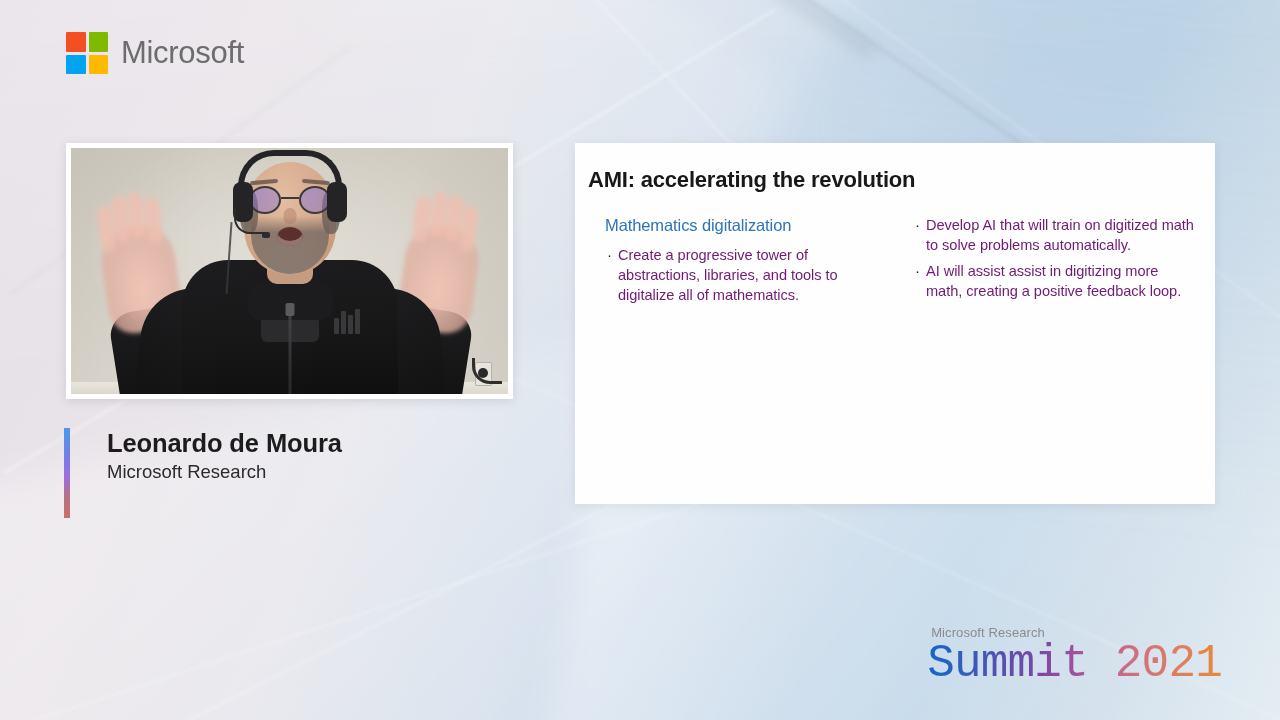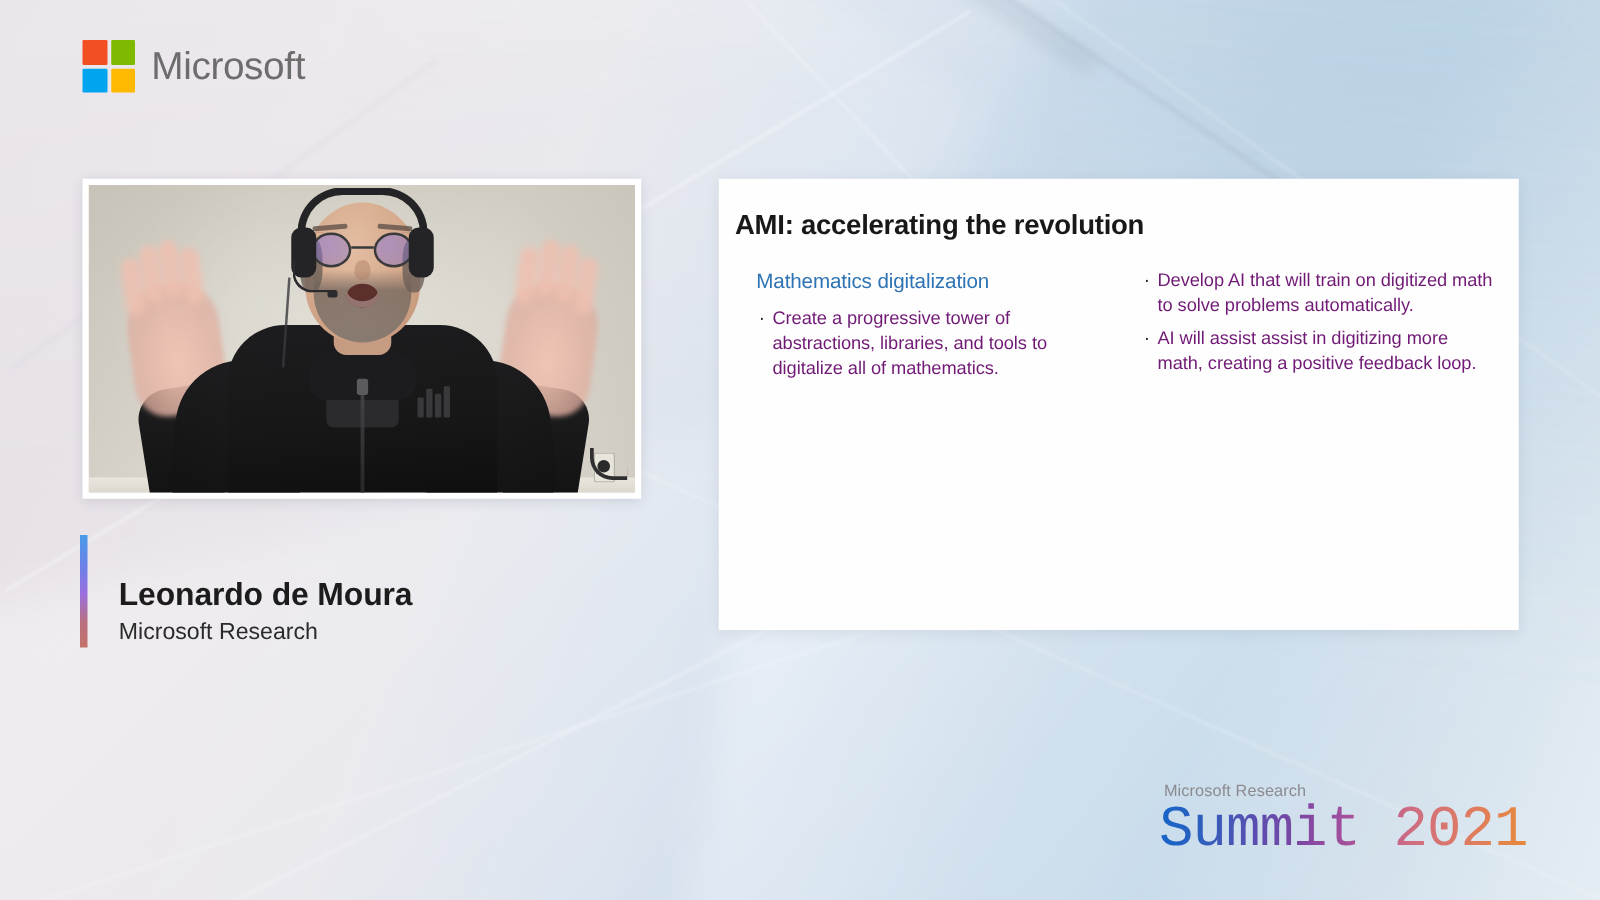--- a/index.html
+++ b/index.html
@@ -179,21 +179,21 @@
             background:rgba(238,192,176,.85); filter:blur(1.6px);}
   .armL { position:absolute; left:50%; margin-left:-176px; bottom:-6px; width:62px; height:90px;
           background:linear-gradient(190deg,#1e1e20,#121213); border-radius:24px 16px 6px 6px; transform:rotate(-9deg);}
   .armR { position:absolute; left:50%; margin-left:116px; bottom:-6px; width:62px; height:90px;
           background:linear-gradient(170deg,#1e1e20,#121213); border-radius:16px 24px 6px 6px; transform:rotate(9deg);}
   .desk { position:absolute; left:0; right:0; bottom:0; height:12px; background:linear-gradient(#e9e6de,#dcd8ce); }
 
   
   #speaker-block {
     position:absolute; left:64px; top:428px;
-    display:flex; gap:0;align-items:flex-end;
+    display:flex; gap:12px;
   }
   #speaker-bar {
     width:6px; height:90px;
     background:linear-gradient(180deg, #4a9ae8 0%, #6f7fe8 30%, #9a6fe0 52%, #b9707f 78%, #c4726a 100%);
     flex:none;
   }
   #speaker-text { padding-left:25px; }
   #speaker-name {
     font-size:25.5px; font-weight:700; color:#1c1c1c; letter-spacing:-.1px; line-height:1.22;
   }

